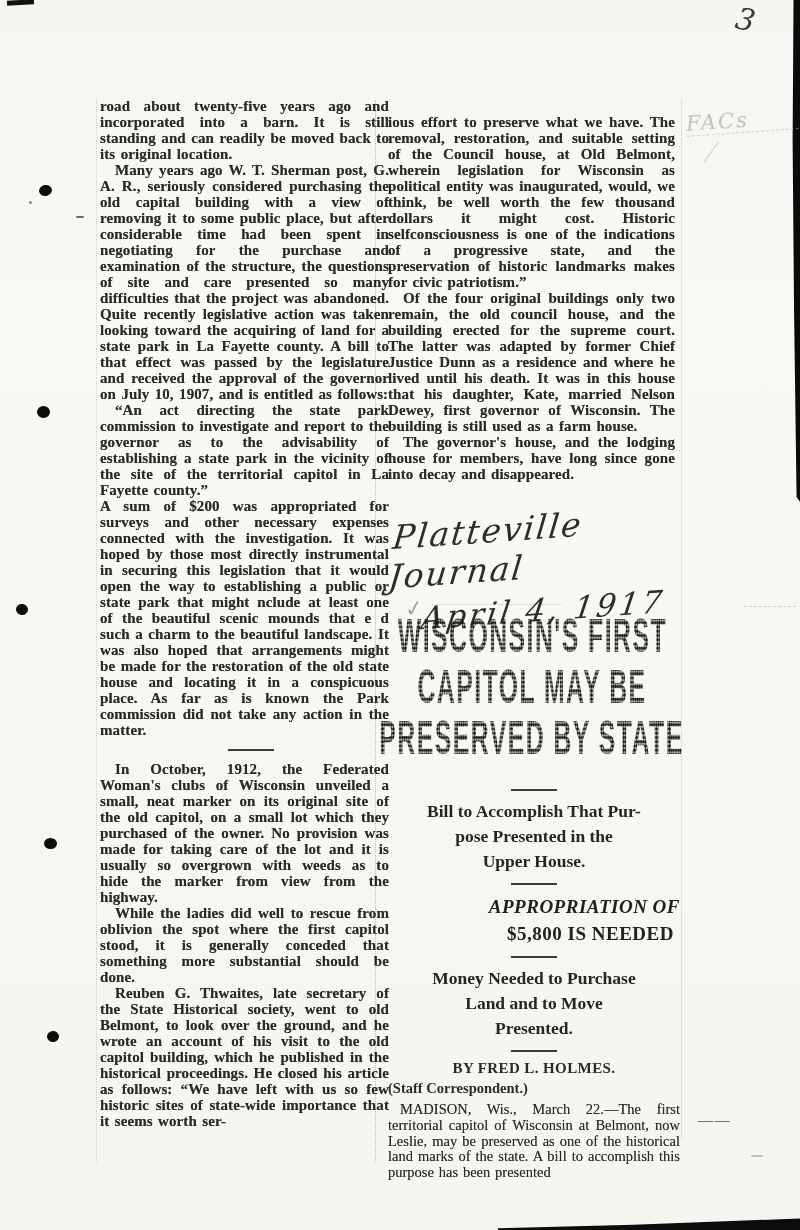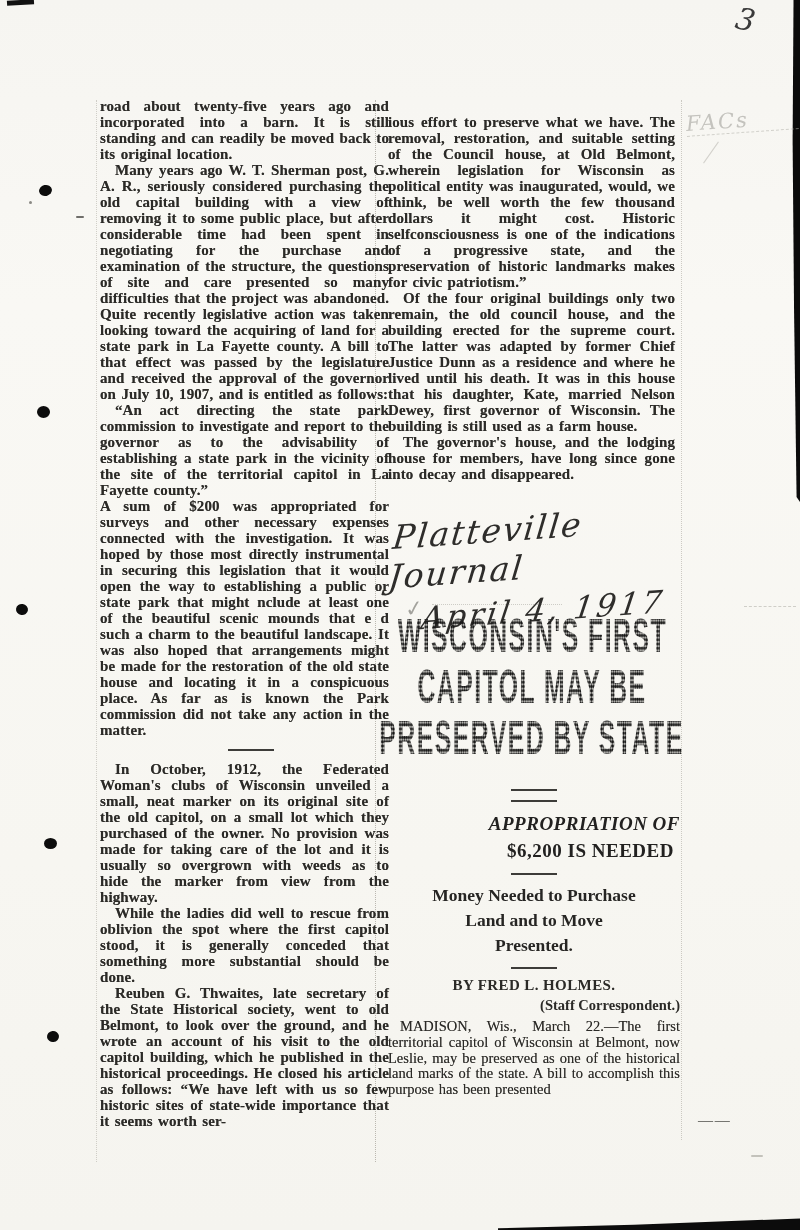--- a/index.html
+++ b/index.html
@@ -68,21 +68,21 @@
     }
   }
 
   
   .article { position: absolute; left: 388px; top: 780px; width: 292px; }
   .deck { text-align: center; font-weight: 700; font-size: 17.5px; line-height: 25px; color: #262523; }
   .bank { font-weight: 700; font-size: 19px; line-height: 27px; letter-spacing: .5px; color: #222120; }
   .bank .b1 { text-align: right;  padding-left: 14px; font-style: italic; }
   .bank .b2 { text-align: right; padding-right: 6px; }
   .byline { text-align: center; font-weight: 700; font-size: 15px; letter-spacing: .4px; margin-top: 2px; }
-  .byrole { text-align: right; font-weight: 700; font-size: 14.5px; margin-top: 3px; }
+  .byrole { text-align: left; font-weight: 700; font-size: 14.5px; margin-top: 3px; }
   .article .body-par {
     margin-top: 5px; text-align: justify; text-indent: 12px;
     font-size: 14.5px; line-height: 15.8px; word-spacing: 1.2px;
     text-shadow: 0 0 0.5px rgba(43,42,39,0.55);
   }
 
   
   .pagenum {
     position: absolute; left: 736px; top: 2px;
     font-family: "DejaVu Serif", serif; font-style: italic;
@@ -183,24 +183,29 @@
     <div class="hl-row">
         <span class="hl">CAPITOL MAY BE</span>
       </div>
     <div class="hl-row">
         <span class="hl">PRESERVED BY STATE</span>
       </div>
   </div>
 
   <div class="article">
     <div class="rule-short"></div>
+    <div class="deck">
+      <div>Bill to Accomplish That Pur-</div>
+      <div>pose Presented in the</div>
+      <div>Upper House.</div>
+    </div>
     <div class="rule-short"></div>
     <div class="bank">
       <div class="b1">APPROPRIATION OF</div>
-      <div class="b2">$6,200 IS NEEDED</div>
+      <div class="b2">$5,800 IS NEEDED</div>
     </div>
     <div class="rule-short"></div>
     <div class="deck">
       <div>Money Needed to  Purchase</div>
       <div>Land and to Move</div>
       <div>Presented.</div>
     </div>
     <div class="rule-short"></div>
     <div class="byline">BY FRED L. HOLMES.</div>
     <div class="byrole">(Staff Correspondent.)</div>

